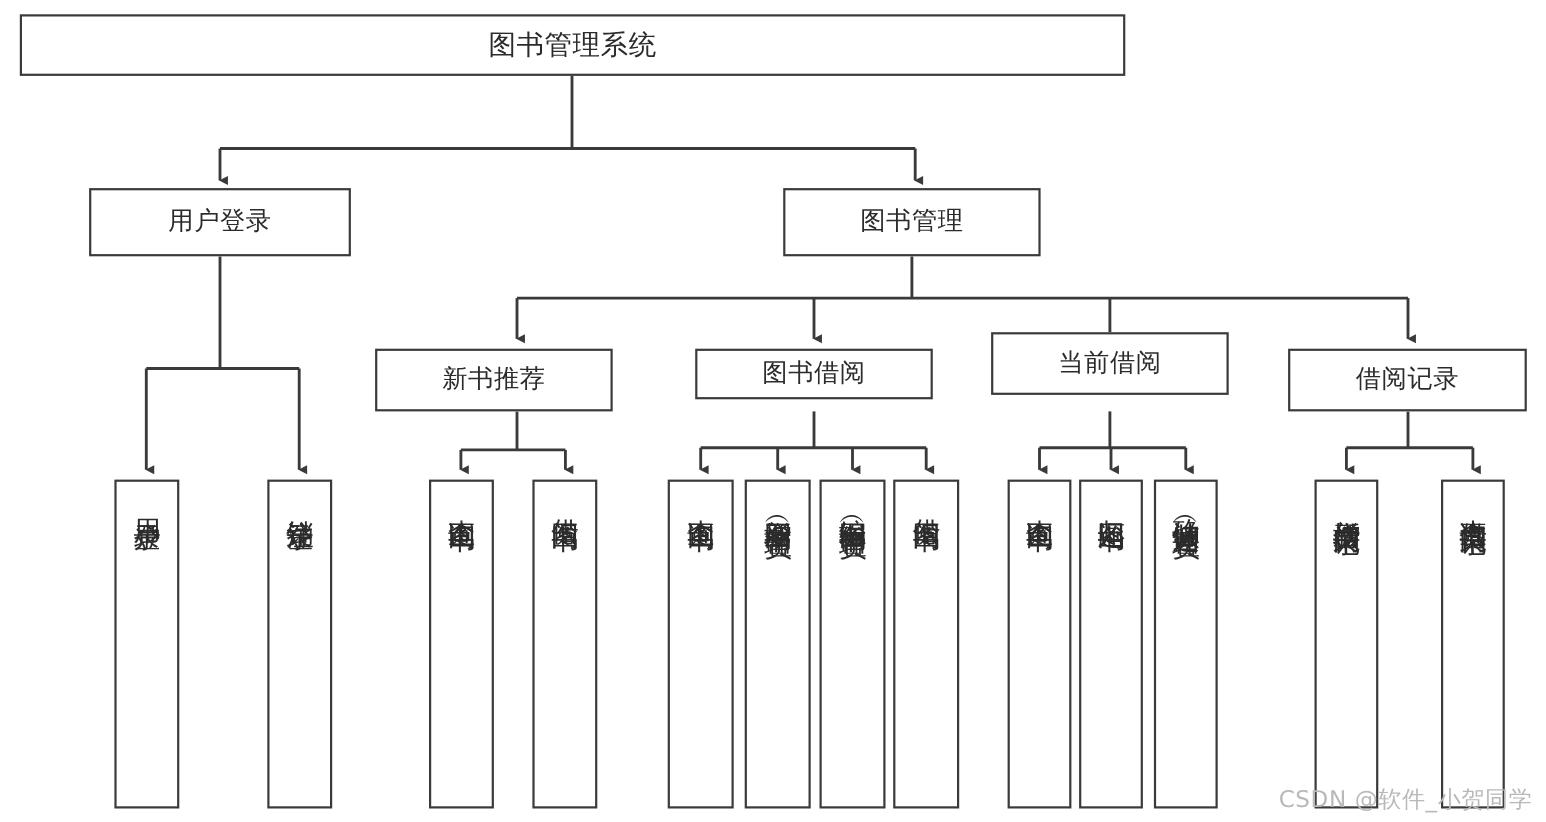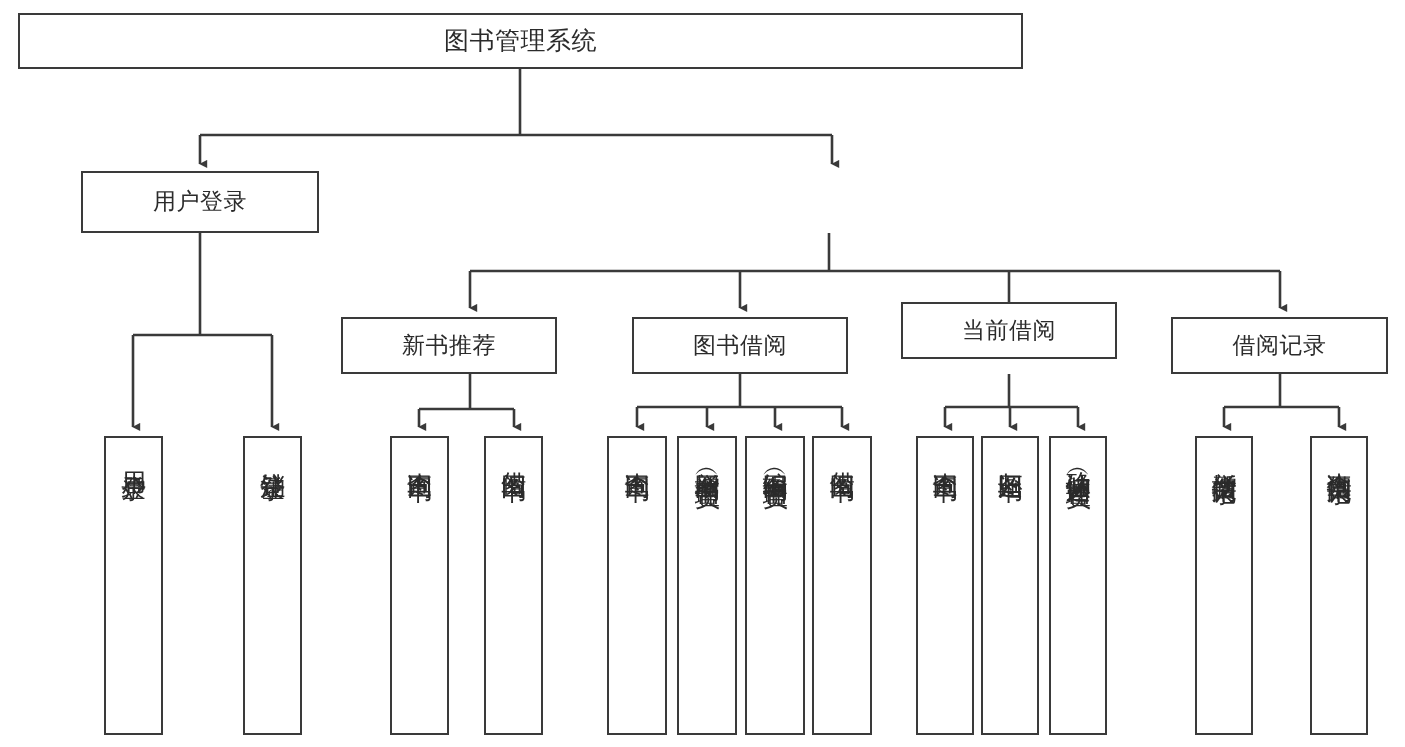--- a/index.html
+++ b/index.html
@@ -122,25 +122,28 @@
     </g>
   </svg>
 
   <div class="node horiz root" style="left:18px; top:13px; width:1005px; height:56px;">
     <span class="lbl">图书管理系统</span>
   </div>
 
   <div class="node horiz" style="left:81px; top:171px; width:238px; height:62px;">
     <span class="lbl">用户登录</span>
   </div>
+  <div class="node horiz" style="left:712px; top:171px; width:234px; height:62px;">
+    <span class="lbl">图书管理</span>
+  </div>
 
   <div class="node horiz" style="left:341px; top:317px; width:216px; height:57px;">
     <span class="lbl">新书推荐</span>
   </div>
-  <div class="node horiz" style="left:632px; top:317px; width:216px; height:57px;">
+  <div class="node horiz" style="left:632px; top:317px; width:216px; height:46px;">
     <span class="lbl">图书借阅</span>
   </div>
   <div class="node horiz" style="left:901px; top:302px; width:216px; height:57px;">
     <span class="lbl">当前借阅</span>
   </div>
   <div class="node horiz" style="left:1171px; top:317px; width:217px; height:57px;">
     <span class="lbl">借阅记录</span>
   </div>
 
   <div class="node vert" style="left:104px; top:436px; width:59px; height:299px;">
@@ -180,14 +183,15 @@
     <span class="lbl">确认归还（管理员）</span>
   </div>
 
   <div class="node vert" style="left:1195px; top:436px; width:58px; height:299px;">
     <span class="lbl">新增借阅记录</span>
   </div>
   <div class="node vert" style="left:1310px; top:436px; width:58px; height:299px;">
     <span class="lbl">查询借阅记录</span>
   </div>
 
+  <div id="watermark">CSDN @软件_小贺同学</div>
 
 </div>
 
 </body></html>

